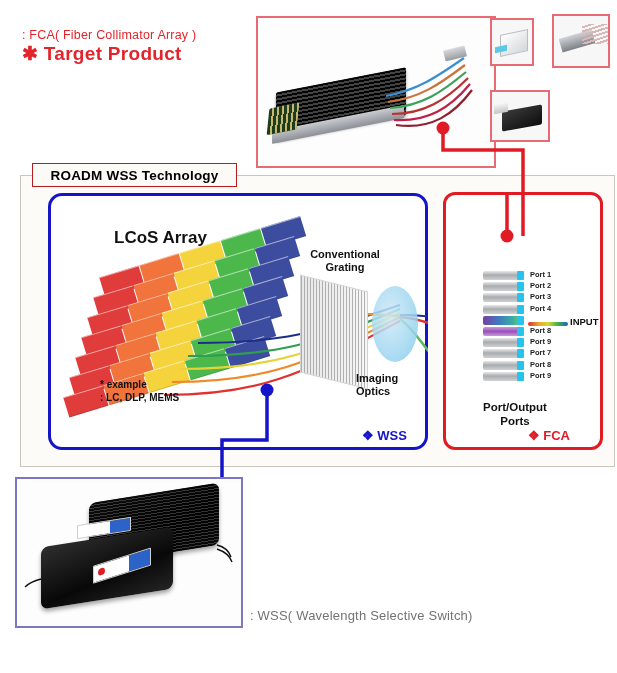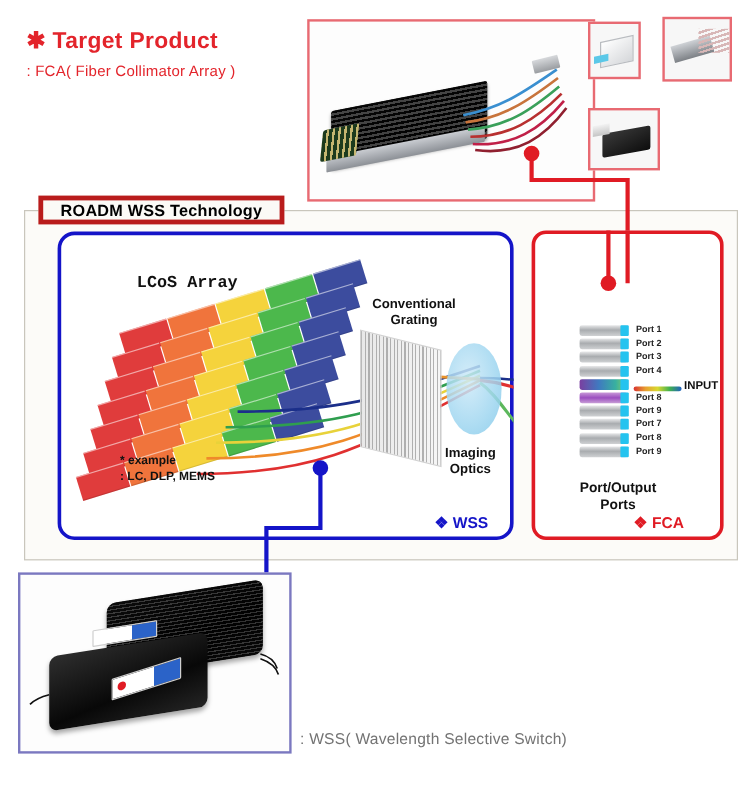--- a/index.html
+++ b/index.html
@@ -98,21 +98,21 @@
   }
   #tb-tip{
     position:absolute;left:2px;top:12px;width:14px;height:9px;
     background:linear-gradient(to bottom,#f2f2f2,#c5c5c5);
     transform:skewY(-10deg);
   }
 
   
   #roadm-label-box{
     left:32px;top:163px;width:205px;height:24px;
-    border:4px solid #b91c1c;background:#fbfaf6;
+    border:1px solid #b91c1c;background:#fbfaf6;
     box-sizing:border-box;display:flex;align-items:center;
     justify-content:center;
   }
   #roadm-label{font-size:13.5px;font-weight:bold;color:#000;letter-spacing:.2px;}
 
   
   #tech-container{
     left:20px;top:175px;width:595px;height:292px;
     border:1px solid #c9c6bc;background:#fcfbf8;box-sizing:border-box;
   }
@@ -123,21 +123,21 @@
     border:3px solid #1414C8;border-radius:14px;
     background:#ffffff;box-sizing:border-box;
   }
   #wss-badge{
     left:362px;top:428px;font-size:13px;font-weight:bold;color:#1414C8;
     white-space:nowrap;
     text-align:right;
   }
 
   
-  #lcos-label{left:114px;top:228px;font-size:14px;font-weight:bold;color:#111;font-family:Liberation Mono, monospace;}
+  #lcos-label{left:114px;top:228px;font-size:17px;font-weight:bold;color:#111;}
   #lcos-array{left:62px;top:243px;width:250px;height:160px;}
   .lcos-row{position:absolute;left:0;height:19px;display:flex;
     transform:skewY(0deg);}
   .lcos-seg{height:100%;border-top:1px solid rgba(255,255,255,.55);
     border-bottom:1px solid rgba(0,0,0,.12);
     background-image:repeating-linear-gradient(to right,
       rgba(255,255,255,.35) 0 1px, transparent 1px 4px);}
 
   #example-note{
     left:100px;top:378px;font-size:10px;color:#111;font-weight:bold;
@@ -160,21 +160,21 @@
     opacity:.75;
   }
 
   
   #lens{
     left:372px;top:286px;width:46px;height:76px;
     background:radial-gradient(ellipse at 40% 40%,#cfeaf8 0%,#9fd6f0 60%,#7ec6e8 100%);
     border-radius:50%;opacity:.85;
   }
   #imaging-label{
-    left:356px;top:372px;width:72px;text-align:center;
+    left:356px;top:372px;width:72px;text-align:left;
     font-size:11px;font-weight:bold;color:#111;line-height:13px;
   }
 
   
   #beams{left:48px;top:193px;width:380px;height:257px;}
 
   
   #fca-box{
     left:443px;top:192px;width:160px;height:258px;
     border:3px solid #E01B24;border-radius:12px;
@@ -251,22 +251,22 @@
 
   #wss-caption{
     left:250px;top:608px;font-size:13px;color:#737373;letter-spacing:.2px;
     white-space:nowrap;
   }
 </style>
 </head>
 <body>
 
 <div class="abs" id="header-block">
+  <div id="target-subtitle">: FCA( Fiber Collimator Array )</div>
   <div id="target-title">✱ Target Product</div>
-  <div id="target-subtitle">: FCA( Fiber Collimator Array )</div>
 </div>
 
 <div class="abs" id="product-photo-frame">
   <div id="fca-module">
     <div id="fca-fins"></div>
   </div>
   <div id="fca-baseplate"></div>
   <div id="fca-connector">
     <div id="fca-connector-pins"></div>
   </div>

